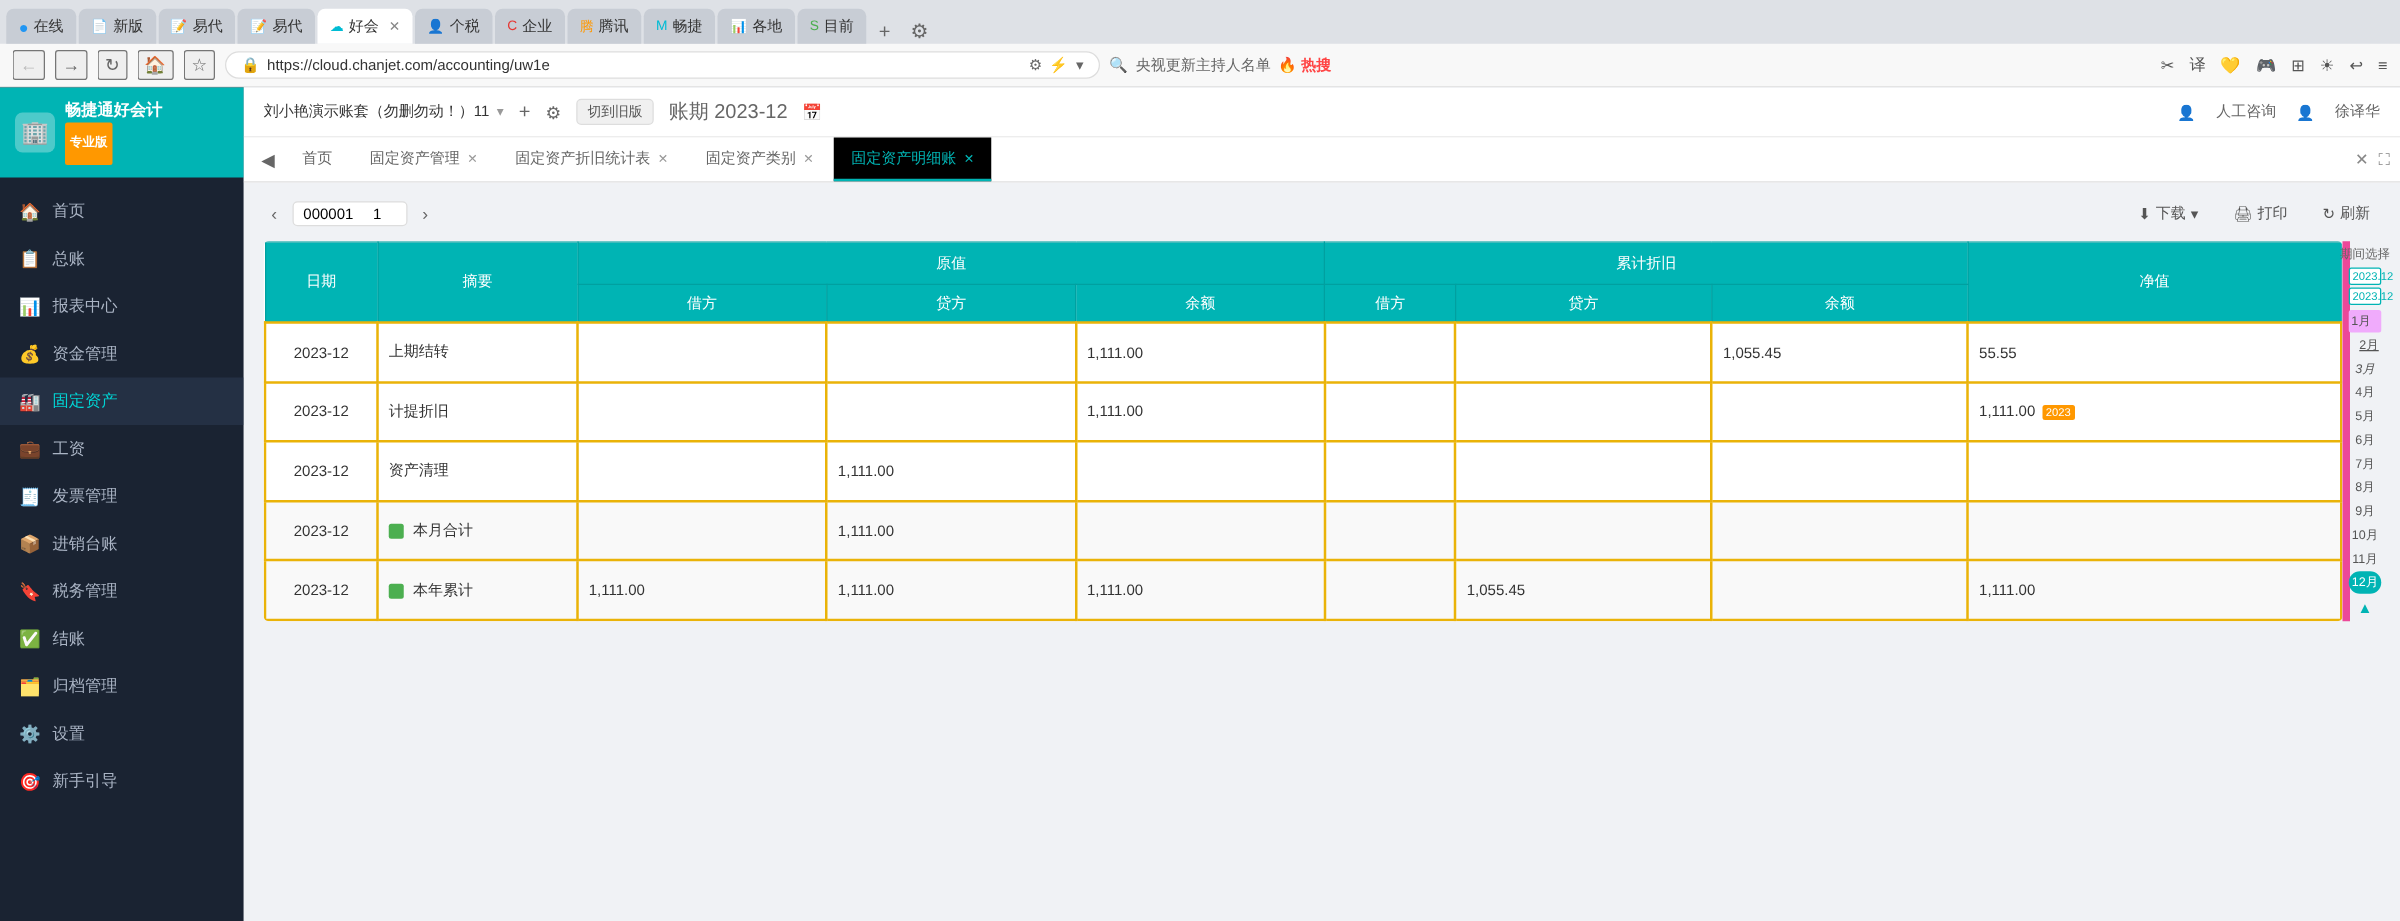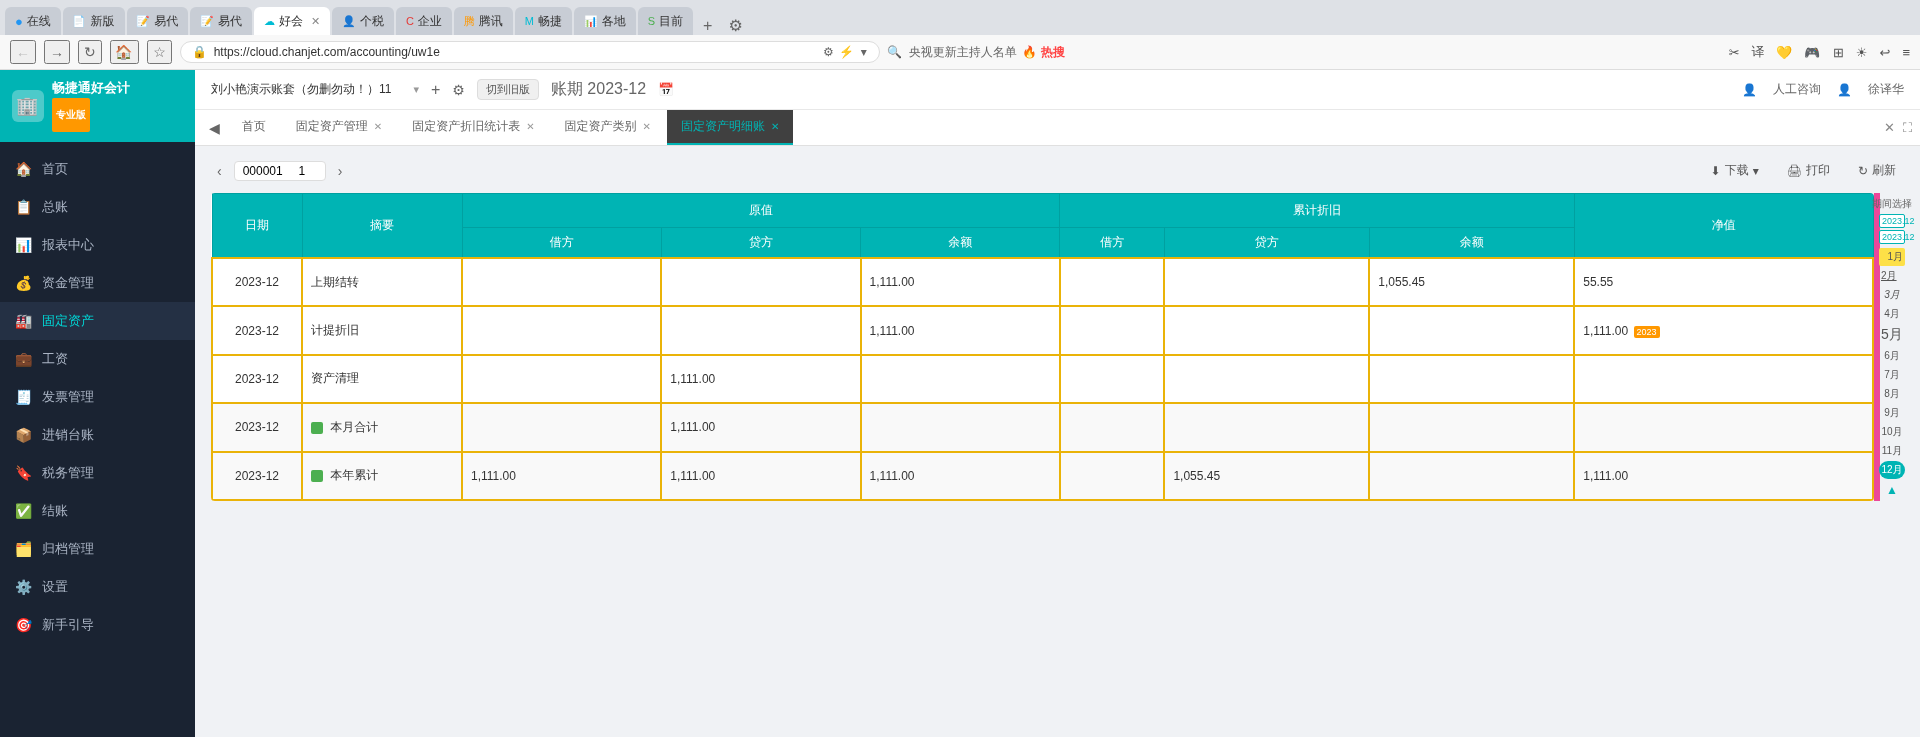--- a/index.html
+++ b/index.html
@@ -34,29 +34,29 @@
     .sidebar-menu { flex: 1; overflow-y: auto; padding: 8px 0; }
     .menu-item { display: flex; align-items: center; gap: 10px; padding: 10px 16px; color: #aab4c4; cursor: pointer; font-size: 13px; }
     .menu-item.active { background: #243044; color: #00d4d4; }
     .menu-item .menu-icon { width: 16px; height: 16px; display: flex; align-items: center; justify-content: center; font-size: 14px; }
 
     
     .main-content { flex: 1; display: flex; flex-direction: column; background: #f0f2f5; overflow: hidden; }
 
     
     .top-bar { background: #fff; padding: 6px 16px; display: flex; align-items: center; gap: 12px; border-bottom: 1px solid #e8e8e8; height: 40px; }
-    .account-info { display: flex; align-items: center; gap: 22px; font-size: 12px; color: #333; }
+    .account-info { display: flex; align-items: center; gap: 6px; font-size: 12px; color: #333; }
     .switch-btn { background: #f0f0f0; border: 1px solid #ddd; border-radius: 4px; padding: 2px 8px; font-size: 11px; color: #555; cursor: pointer; }
     .period-badge { color: #666; font-size: 16px; }
     .top-bar-right { margin-left: auto; display: flex; align-items: center; gap: 16px; color: #666; font-size: 12px; }
 
     
     .page-tabs { display: flex; align-items: center; background: #fff; border-bottom: 1px solid #e0e0e0; padding: 0 8px; height: 36px; gap: 2px; }
     .page-tab { padding: 8px 14px; font-size: 12px; color: #666; cursor: pointer; display: flex; align-items: center; gap: 6px; border-bottom: 2px solid transparent; white-space: nowrap; }
-    .page-tab.active { color: #00b4b4; border-bottom: 2px solid #00b4b4; background: #404040; }
+    .page-tab.active { color: #00b4b4; border-bottom: 2px solid #00b4b4; background: #000000; }
     .page-tab .close-btn { color: #999; font-size: 10px; cursor: pointer; }
     .page-tab.active .close-btn { color: #00b4b4; }
 
     
     .content-area { flex: 1; padding: 12px 16px; overflow: auto; position: relative; }
 
     
     .toolbar { display: flex; align-items: center; justify-content: space-between; margin-bottom: 10px; }
     .pagination-area { display: flex; align-items: center; gap: 6px; }
     .page-nav-btn { background: none; border: none; color: #666; font-size: 14px; cursor: pointer; padding: 2px 6px; }
@@ -401,25 +401,25 @@
             </tr>
           </tbody>
         </table>
 
         <div style="width:30px; background:#f0f2f5; border-left:6px solid #ec4899; display:flex; flex-direction:column; align-items:center; padding:4px 0; font-size:10px;">
           <div style="font-size:10px; color:#666; text-align:center; line-height:1.3; margin-bottom:4px; white-space:nowrap; transform:none;">
             <div>期间选择</div>
           </div>
           <div style="font-size:9px; color:#00b4b4; background:#fff; border:1px solid #00b4b4; border-radius:2px; padding:1px 2px; text-align:center; margin-bottom:2px; width:26px;">2023.12</div>
           <div style="font-size:9px; color:#00b4b4; background:#fff; border:1px solid #00b4b4; border-radius:2px; padding:1px 2px; text-align:center; margin-bottom:4px; width:26px;">2023.12</div>
-          <div style="font-size:10px; color:#555; background:#fde047; padding:2px; text-align:right; width:26px; border-radius:2px; cursor:pointer; margin-bottom:1px;">1月</div>
-          <div style="font-size:10px; color:#555; padding:2px; text-align:left; width:26px; cursor:pointer; margin-bottom:1px;text-decoration:underline;">2月</div>
+          <div style="font-size:10px; color:#555; background:#f0abfc; padding:2px; text-align:left; width:26px; border-radius:2px; cursor:pointer; margin-bottom:1px;">1月</div>
+          <div style="font-size:10px; color:#555; padding:2px; text-align:right; width:26px; cursor:pointer; margin-bottom:1px;text-decoration:underline;">2月</div>
           <div style="font-size:10px; color:#555; padding:2px; text-align:center; width:26px; cursor:pointer; margin-bottom:1px;font-style:italic;">3月</div>
           <div style="font-size:10px; color:#555; padding:2px; text-align:center; width:26px; cursor:pointer; margin-bottom:1px;">4月</div>
-          <div style="font-size:14px; color:#555; padding:2px; width:26px; cursor:pointer; margin-bottom:1px;">5月</div>
+          <div style="font-size:10px; color:#555; padding:2px; text-align:center; width:26px; cursor:pointer; margin-bottom:1px;">5月</div>
           <div style="font-size:10px; color:#555; padding:2px; text-align:center; width:26px; cursor:pointer; margin-bottom:1px;">6月</div>
           <div style="font-size:10px; color:#555; padding:2px; text-align:center; width:26px; cursor:pointer; margin-bottom:1px;">7月</div>
           <div style="font-size:10px; color:#555; padding:2px; text-align:center; width:26px; cursor:pointer; margin-bottom:1px;">8月</div>
           <div style="font-size:10px; color:#555; padding:2px; text-align:center; width:26px; cursor:pointer; margin-bottom:1px;">9月</div>
           <div style="font-size:10px; color:#555; padding:2px; text-align:center; width:26px; cursor:pointer; margin-bottom:1px;">10月</div>
           <div style="font-size:10px; color:#555; padding:2px; text-align:center; width:26px; cursor:pointer; margin-bottom:1px;">11月</div>
           <div style="font-size:10px; color:white; background:#00b4b4; border-radius:10px; padding:2px; text-align:center; width:26px; cursor:pointer;">12月</div>
           <div style="margin-top:4px; color:#00b4b4; font-size:12px; cursor:pointer;">▲</div>
         </div>
 

